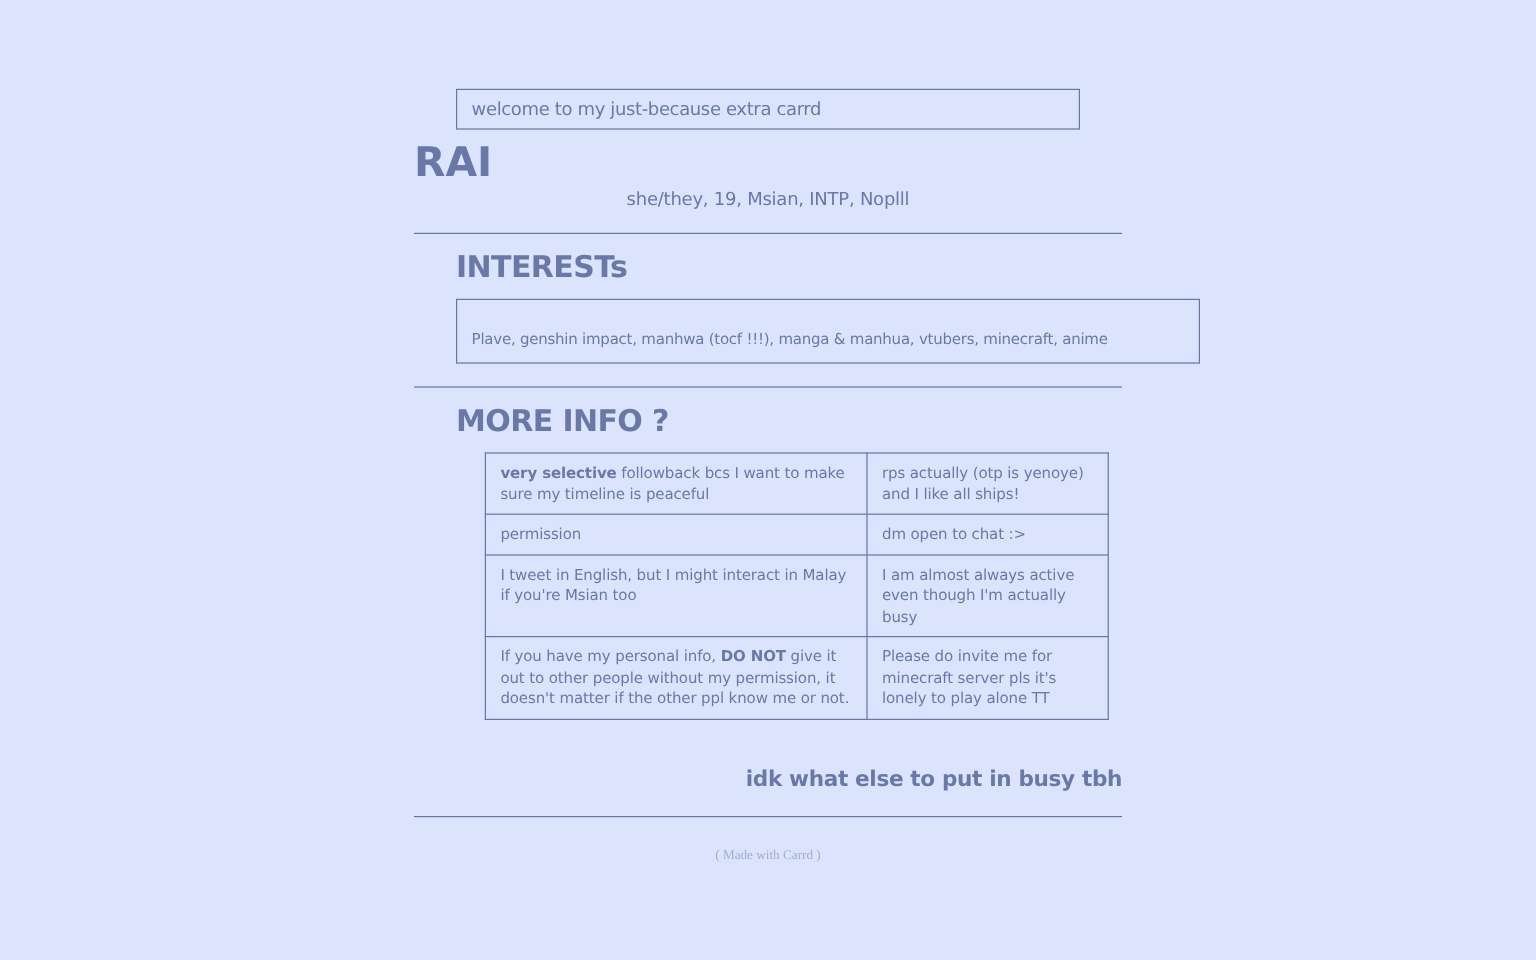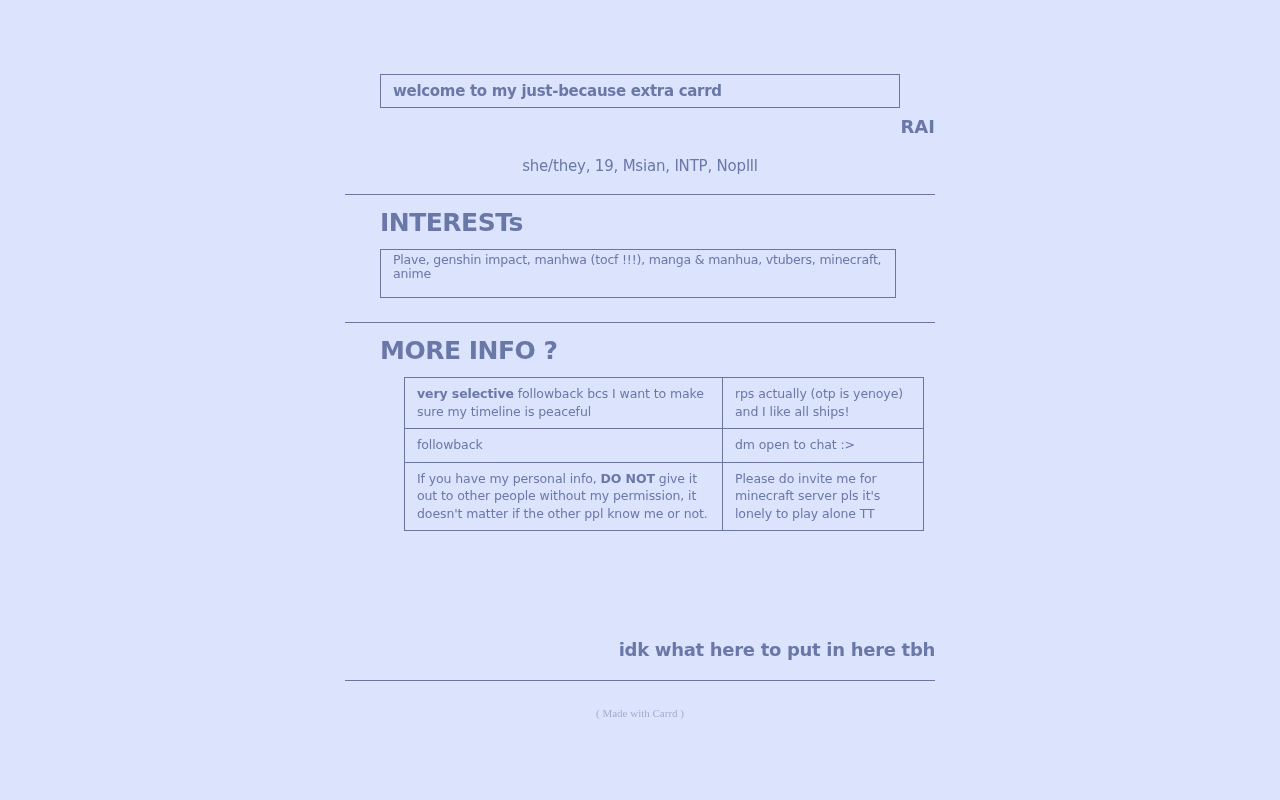--- a/index.html
+++ b/index.html
@@ -4,29 +4,29 @@
 <style>
   html, body { margin:0; padding:0; }
   body {
     width:1280px; height:800px; background:#dce4fd; overflow:hidden;
     font-family:"DejaVu Sans", sans-serif; color:#6a78a8; position:relative;
   }
   .wrap { position:absolute; left:345px; width:590px; top:0; }
   .box { border:1px solid #6a75a0; box-sizing:border-box; }
   .welcome {
     position:absolute; left:35px; top:74px; width:520px; height:34px;
-    font-weight:bold; font-size:15px; padding:7px 12px; letter-spacing:-0.3px;
+    font-weight:normal; font-size:15px; padding:7px 12px; letter-spacing:-0.3px;
   }
-  .name { position:absolute; left:0; width:590px; top:116px; text-align:right; font-size:18px; font-weight:bold; }
+  .name { position:absolute; left:0; width:590px; top:116px; text-align:left; font-size:34px; font-weight:bold; }
   .sub { position:absolute; left:0; width:590px; top:157px; text-align:center; font-size:15px; letter-spacing:-0.2px; }
   .hr { position:absolute; left:0; width:590px; height:1px; background:#6a75a0; }
   .h2 { position:absolute; left:35px; font-size:25px; font-weight:bold; letter-spacing:-0.5px;text-align:center; }
   .interests {
-    position:absolute; left:35px; top:249px; width:516px; height:49px;
-    font-size:12.5px; line-height:14px; padding:3px 12px; letter-spacing:-0.2px;
+    position:absolute; left:35px; top:249px; width:620px; height:49px;
+    font-size:12.5px; line-height:14px; padding:26px 12px; letter-spacing:-0.2px;
   }
   table.info {
     position:absolute; left:35px; top:377px; width:520px; border-collapse:collapse;
     font-size:12.5px; line-height:17.5px; letter-spacing:-0.1px;margin-left:24px;
   }
   table.info td { border:1px solid #6a75a0; vertical-align:top; padding:7px 12px 8px 12px; }
   table.info td.l { width:293px; }
   .closing { position:absolute; right:0; top:639px; font-size:18px; font-weight:bold; letter-spacing:-0.3px; }
   .footer { position:absolute; left:0; width:590px; top:707px; text-align:center; font-family:Liberation Serif, serif; font-size:11px; color:#a3acd0; }
   b { font-weight:bold; }
@@ -45,26 +45,30 @@
   <div class="hr" style="top:322px"></div>
 
   <div class="h2" style="top:336px">MORE INFO ?</div>
   <table class="info">
     <tbody>
         <tr>
       <td class="l"><b>very selective</b><span> followback bcs I want to make sure my timeline is peaceful</span></td>
       <td>rps actually (otp is yenoye) and I like all ships!</td>
     </tr>
     <tr>
-      <td class="l">followback</td>
+      <td class="l">permission</td>
       <td>dm open to chat :&gt;</td>
+    </tr>
+    <tr>
+      <td class="l">I tweet in English, but I might interact in Malay if you're Msian too</td>
+      <td>I am almost always active even though I'm actually busy</td>
     </tr>
     <tr>
       <td class="l"><span>If you have my personal info, </span><b>DO NOT</b><span> give it out to other people without my permission, it doesn't matter if the other ppl know me or not.</span></td>
       <td>Please do invite me for minecraft server pls it's lonely to play alone TT</td>
     </tr>
   </tbody>
     </table>
 
-  <div class="closing">idk what here to put in here tbh</div>
+  <div class="closing">idk what else to put in busy tbh</div>
   <div class="hr" style="top:680px"></div>
   <div class="footer">( Made with Carrd )</div>
 </div>
 
 </body></html>

